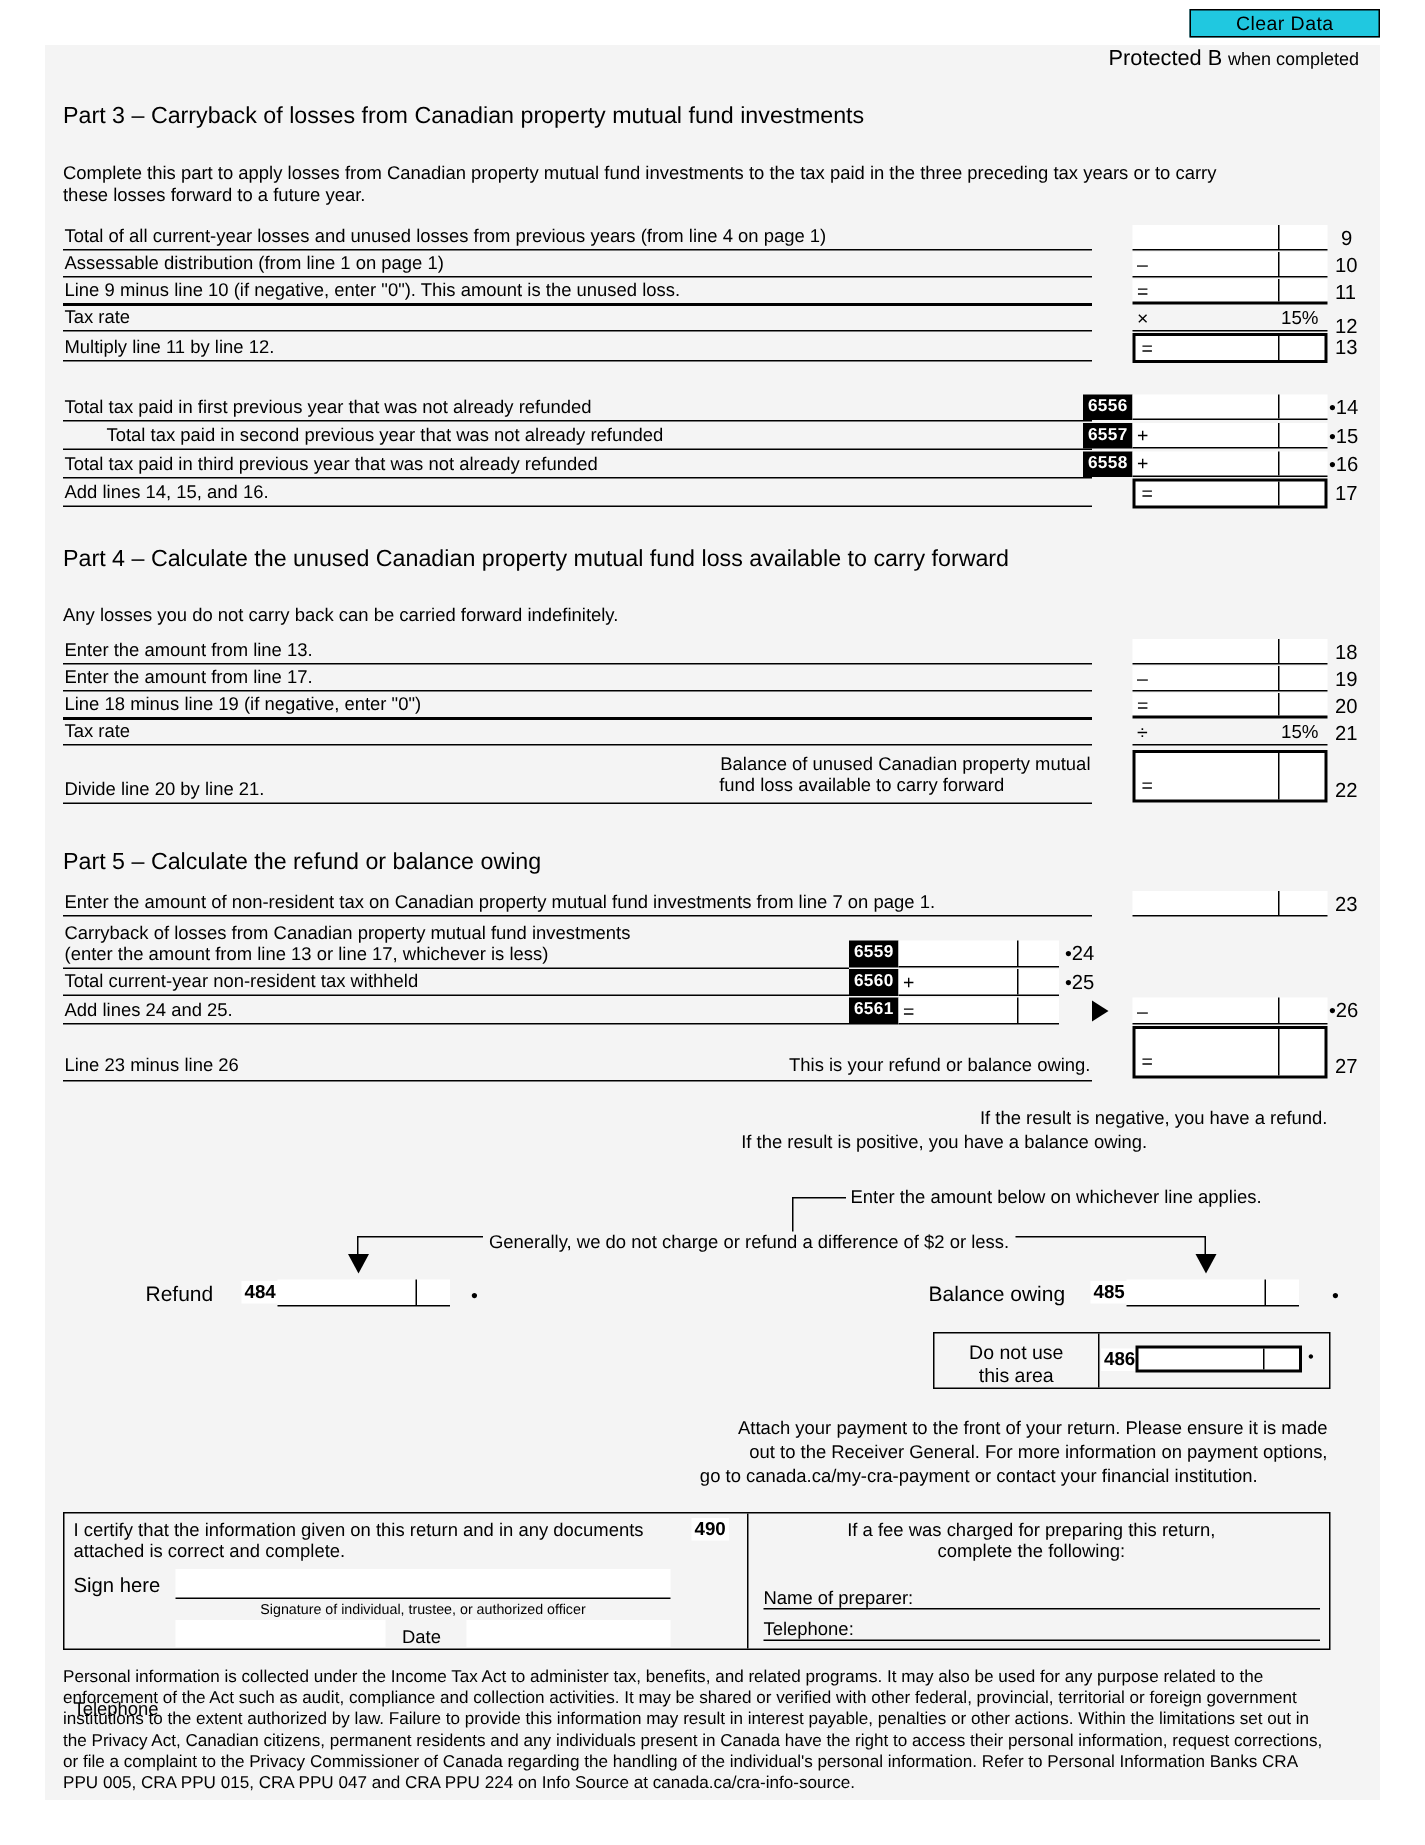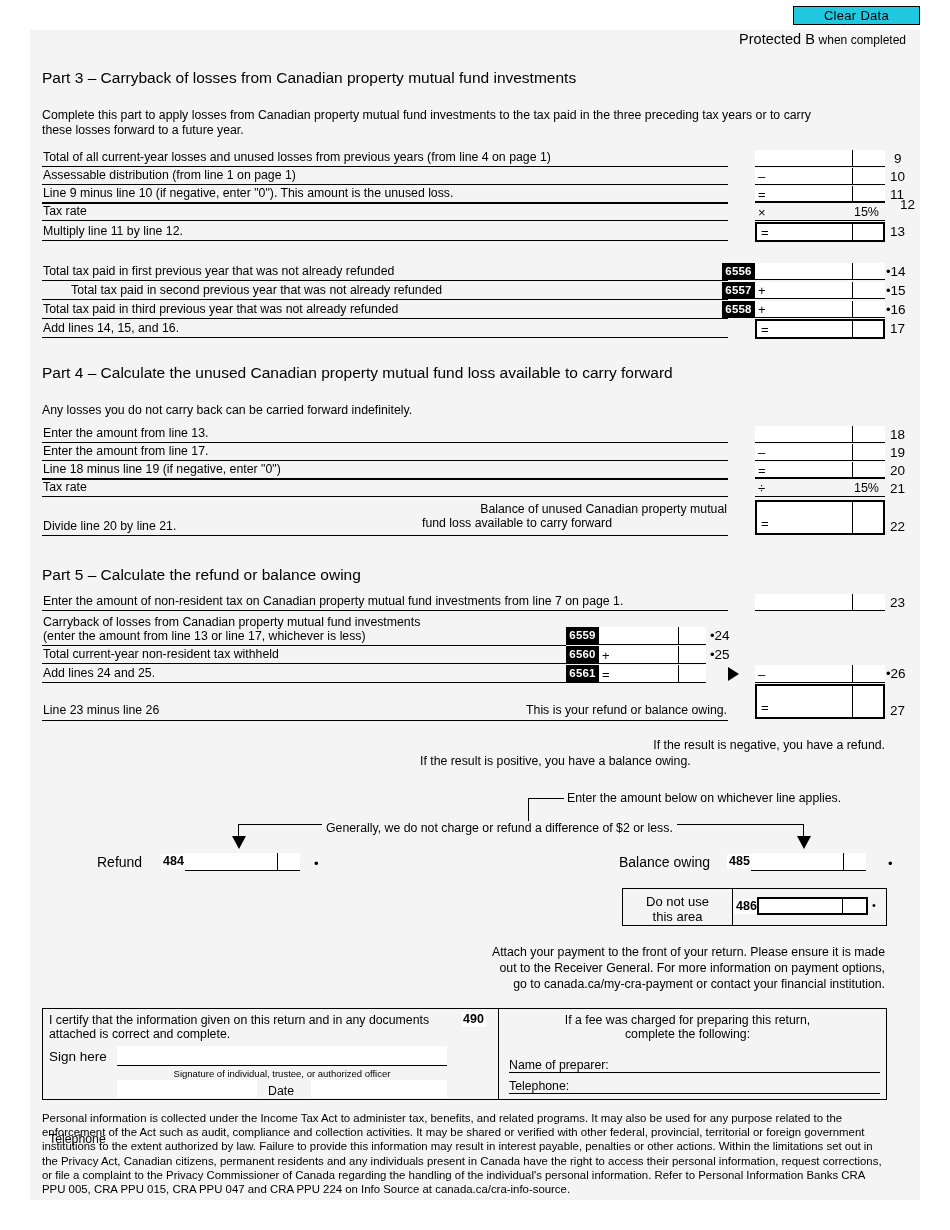--- a/index.html
+++ b/index.html
@@ -201,21 +201,21 @@
   <span class="cents-div" style="left:97px;"></span>
 </div>
 <div class="lnum" style="left:890px; top:187px;">11</div>
 
 <div class="lbl" style="left:43px; top:204px;">Tax rate</div>
 <div class="rule" style="left:42px; top:220px; width:686px;"></div>
 <div class="raterow" style="left:755px; top:204px; width:130px; height:17px;">
   <span class="op">×</span>
   <span class="rateval">15%</span>
 </div>
-<div class="lnum" style="left:890px; top:197px;margin-left:10px;">12</div>
+<div class="lnum" style="left:890px; top:210px;">12</div>
 
 <div class="lbl" style="left:43px; top:224px;">Multiply line 11 by line 12.</div>
 <div class="rule" style="left:42px; top:240px; width:686px;"></div>
 <div class="abox boxed" style="left:755px; top:222px; width:130px; height:20px;">
   <span class="op">=</span>
   <span class="cents-div" style="left:95px;"></span>
 </div>
 <div class="lnum" style="left:890px; top:224px;">13</div>
 
 <div class="lbl" style="left:43px; top:264px;">Total tax paid in first previous year that was not already refunded</div>
@@ -281,21 +281,21 @@
 <div class="lbl" style="left:43px; top:480px;">Tax rate</div>
 <div class="rule" style="left:42px; top:496px; width:686px;"></div>
 <div class="raterow" style="left:755px; top:480px; width:130px; height:17px;">
   <span class="op">÷</span>
   <span class="rateval">15%</span>
 </div>
 <div class="lnum" style="left:890px; top:481px;">21</div>
 
 <div class="lbl" style="left:43px; top:519px;">Divide line 20 by line 21.</div>
 <div class="lbl" style="left:422px; top:502px; width:305px; text-align:right;">Balance of unused Canadian property mutual</div>
-<div class="lbl" style="left:422px; top:516px; width:305px; text-align:left;">fund loss available to carry forward</div>
+<div class="lbl" style="left:422px; top:516px; width:305px; text-align:center;">fund loss available to carry forward</div>
 <div class="rule" style="left:42px; top:535px; width:686px;"></div>
 <div class="abox boxed" style="left:755px; top:500px; width:130px; height:35px;">
   <span class="op" style="top:auto; bottom:3px; transform:none;">=</span>
   <span class="cents-div" style="left:95px;"></span>
 </div>
 <div class="lnum" style="left:890px; top:519px;">22</div>
 
 <div class="parth" style="left:42px; top:566px;">Part 5 – Calculate the refund or balance owing</div>
 
 <div class="lbl" style="left:43px; top:594px;">Enter the amount of non-resident tax on Canadian property mutual fund investments from line 7 on page 1.</div>
@@ -340,21 +340,21 @@
 <div class="lbl" style="left:43px; top:703px;">Line 23 minus line 26</div>
 <div class="lbl" style="left:420px; top:703px; width:307px; text-align:right;">This is your refund or balance owing.</div>
 <div class="rule" style="left:42px; top:720px; width:686px;"></div>
 <div class="abox boxed" style="left:755px; top:684px; width:130px; height:35px;">
   <span class="op" style="top:auto; bottom:3px; transform:none;">=</span>
   <span class="cents-div" style="left:95px;"></span>
 </div>
 <div class="lnum" style="left:890px; top:703px;">27</div>
 
 <div class="lbl" style="left:420px; top:738px; width:465px; text-align:right;">If the result is negative, you have a refund.</div>
-<div class="lbl" style="left:420px; top:754px; width:465px; text-align:left;">If the result is positive, you have a balance owing.</div>
+<div class="lbl" style="left:397px; top:754px; width:465px; text-align:center;">If the result is positive, you have a balance owing.</div>
 
 <div class="lbl" style="left:567px; top:791px;">Enter the amount below on whichever line applies.</div>
 <div class="aline" style="left:528px; top:798px; width:36px; height:1.4px;"></div>
 <div class="aline" style="left:528px; top:798px; width:1.4px; height:27px;"></div>
 <div class="aline" style="left:238px; top:824px; width:566px; height:1.4px;"></div>
 <div class="aline" style="left:238px; top:824px; width:1.4px; height:14px;"></div>
 <div class="aline" style="left:803px; top:824px; width:1.4px; height:14px;"></div>
 <div class="adown" style="left:232px; top:836px;"></div>
 <div class="adown" style="left:797px; top:836px;"></div>
 <div class="lbl" style="left:322px; top:821px; background:#f4f4f4; padding:0 4px;">Generally, we do not charge or refund a difference of $2 or less.</div>
@@ -379,21 +379,21 @@
   <div class="dnu-txt" style="left:0; top:20px; width:109px;">this area</div>
 </div>
 <div class="codew" style="left:734px; top:899px;">486</div>
 <div class="abox boxed" style="left:757px; top:897px; width:111px; height:18px;">
   <span class="cents-div" style="left:83px;"></span>
 </div>
 <div class="dotmark" style="left:872px; top:899px; font-size:11px;">•</div>
 
 <div class="lbl" style="left:420px; top:945px; width:465px; text-align:right;">Attach your payment to the front of your return. Please ensure it is made</div>
 <div class="lbl" style="left:420px; top:961px; width:465px; text-align:right;">out to the Receiver General. For more information on payment options,</div>
-<div class="lbl" style="left:420px; top:977px; width:465px; text-align:right;">go to canada.ca/my-cra-payment or contact your financial institution.</div>
+<div class="lbl" style="left:420px; top:977px; width:465px; text-align:center;">go to canada.ca/my-cra-payment or contact your financial institution.</div>
 
 <div class="cert-outer" style="left:42px; top:1008px; width:845px; height:92px;">
   <span class="cert-sep" style="left:455px;"></span>
 </div>
 <div class="ctext" style="left:49px; top:1013px;">I certify that the information given on this return and in any documents</div>
 <div class="ctext" style="left:49px; top:1027px;text-align:right;">attached is correct and complete.</div>
 <div class="ctext" style="left:49px; top:1050px; font-size:13.5px;">Sign here</div>
 <div class="cfill ul" style="left:117px; top:1046px; width:330px; height:20px;"></div>
 <div class="ctiny" style="left:117px; top:1068px; width:330px; text-align:center;">Signature of individual, trustee, or authorized officer</div>
 <div class="ctext" style="left:49px; top:1084px;margin-top:48px;">Telephone</div>

